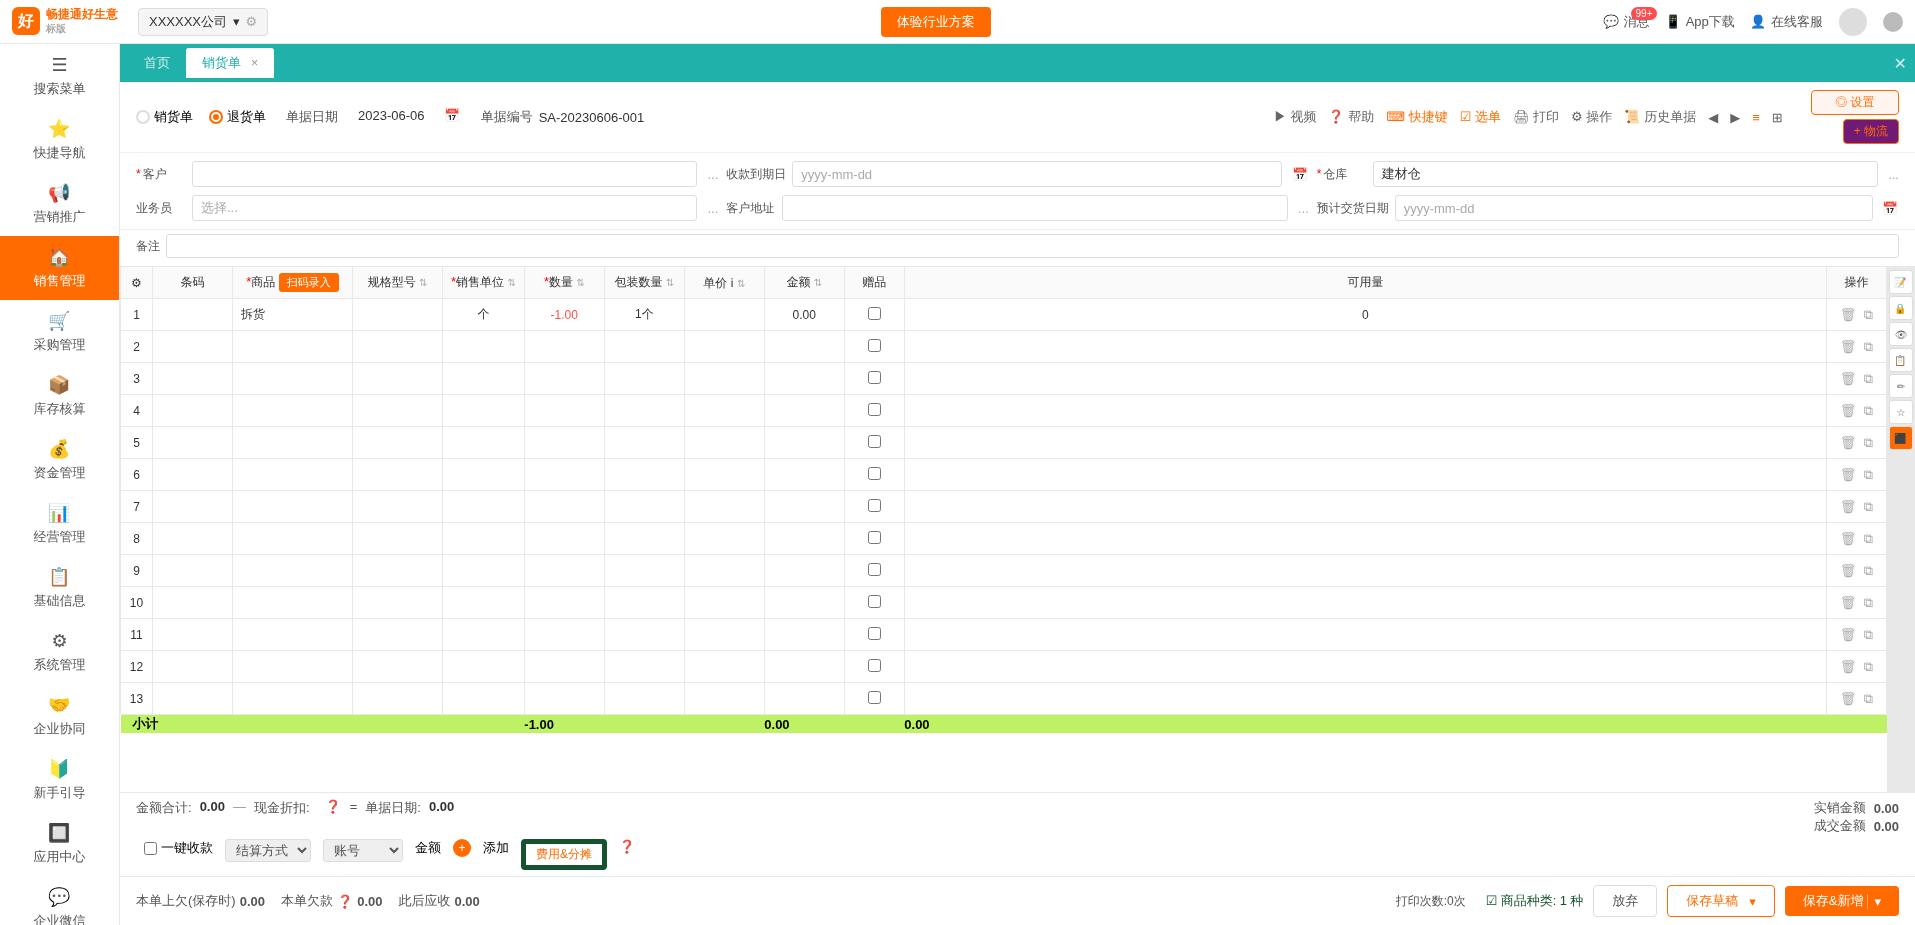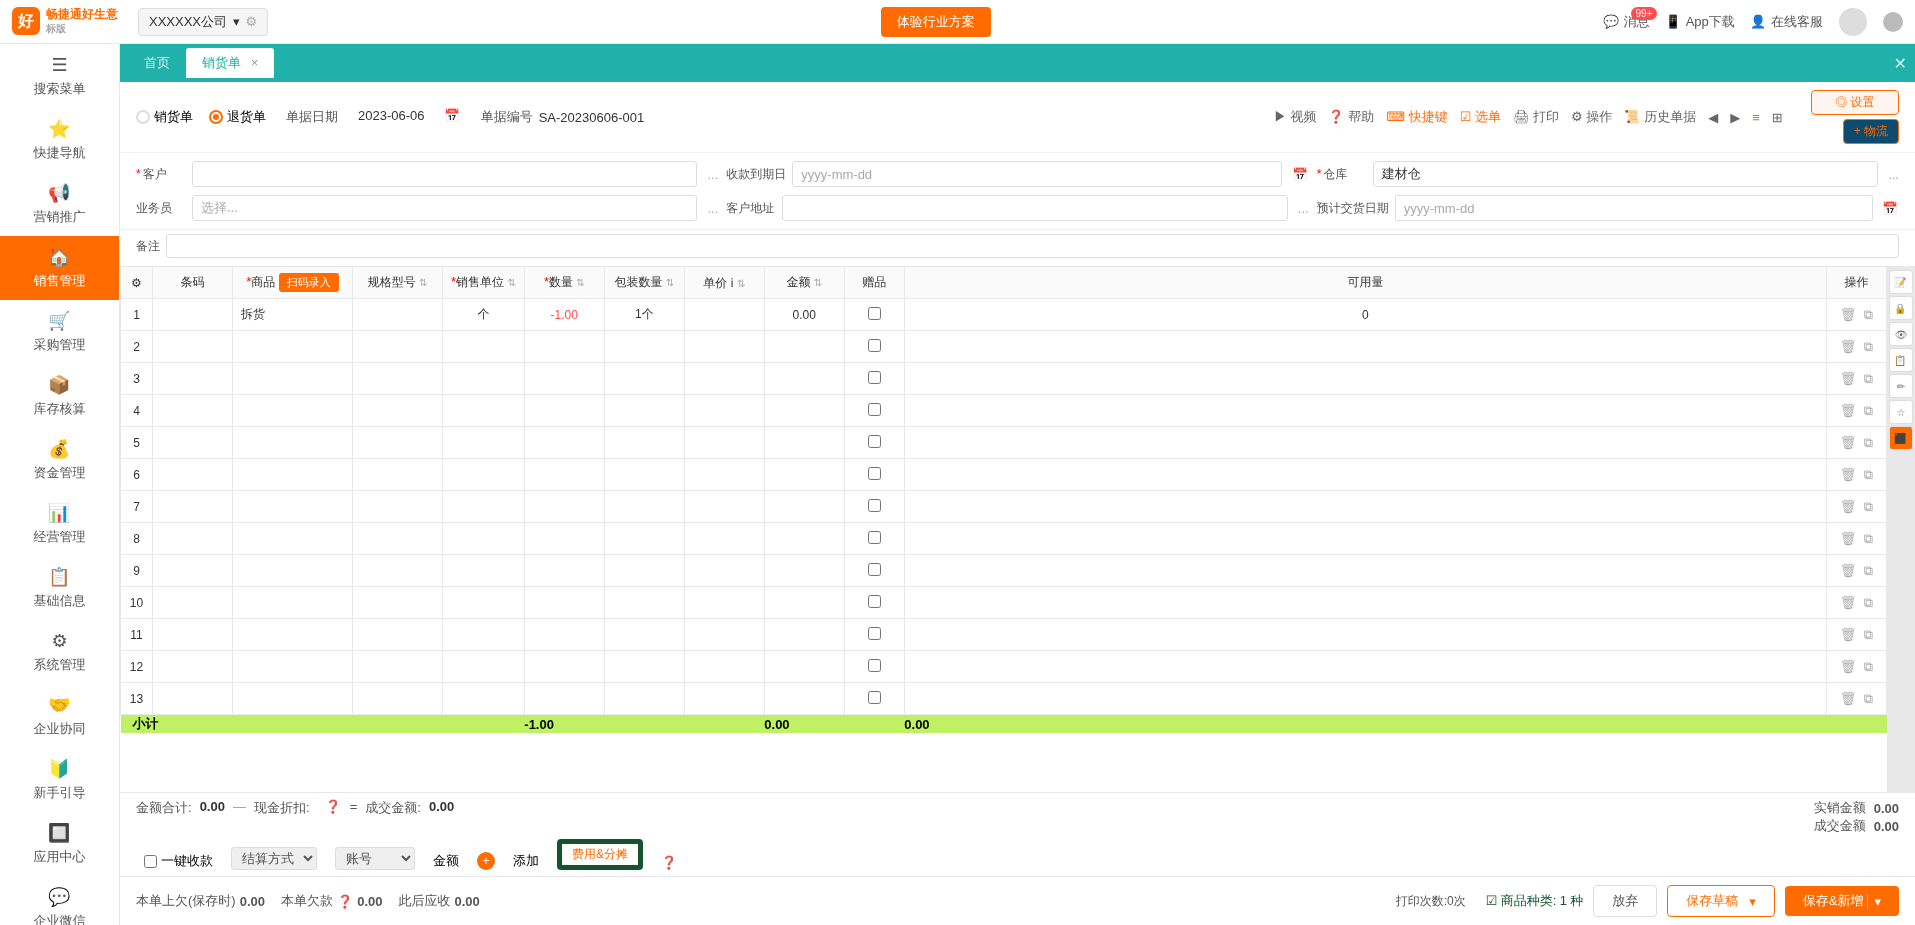--- a/index.html
+++ b/index.html
@@ -46,21 +46,21 @@
     .radio-item { display: flex; align-items: center; gap: 4px; cursor: pointer; }
     .radio-dot { width: 14px; height: 14px; border: 2px solid #ddd; border-radius: 50%; display: flex; align-items: center; justify-content: center; }
     .radio-dot.checked { border-color: #ff6b00; }
     .radio-dot.checked::after { content: ''; width: 6px; height: 6px; background: #ff6b00; border-radius: 50%; }
     .form-date { display: flex; align-items: flex-start; gap: 20px; color: #555; }
     .form-num { display: flex; align-items: center; gap: 6px; color: #555; }
     .form-actions-right { margin-left: auto; display: flex; gap: 12px; align-items: center; color: #666; font-size: 12px; }
     .form-action-item { display: flex; align-items: center; gap: 4px; cursor: pointer; }
     .form-action-item.orange { color: #ff6b00; }
     .btn-setting { background: #fff5f0; border: 1px solid #ff6b00; color: #ff6b00; border-radius: 4px; padding: 3px 10px; cursor: pointer; font-size: 12px; }
-    .btn-logistics { background: #0c4a6e; border: 1px solid #ff6b00; color: #ff6b00; border-radius: 4px; padding: 3px 10px; cursor: pointer; font-size: 12px; margin-left: 32px; }
+    .btn-logistics { background: #701a75; border: 1px solid #ff6b00; color: #ff6b00; border-radius: 4px; padding: 3px 10px; cursor: pointer; font-size: 12px; margin-left: 32px; }
 
     .form-fields { padding: 8px 16px; display: grid; grid-template-columns: 1fr 1fr 1fr; gap: 8px; border-bottom: 1px solid #f0f0f0; }
     .form-field { display: flex; align-items: center; gap: 6px; }
     .field-label { color: #555; white-space: nowrap; font-size: 12px; min-width: 50px; }
     .field-label.required::before { content: '*'; color: red; margin-right: 2px; }
     .field-input { flex: 1; border: 1px solid #ddd; border-radius: 3px; padding: 3px 8px; color: #333; min-height: 26px; background: #fff; display: flex; align-items: center; }
     .field-input.placeholder { color: #aaa; }
     .field-ellipsis { color: #aaa; margin-left: 4px; cursor: pointer; }
     .field-calendar { color: #aaa; cursor: pointer; margin-left: 4px; }
 
@@ -79,21 +79,21 @@
     .data-table tbody td { border: 1px solid #e8e8e8; padding: 4px 8px; color: #333; font-size: 12px; text-align: center; height: 32px; }
     .scan-btn { background: #ff6b00; color: white; border: none; border-radius: 3px; padding: 2px 8px; font-size: 11px; cursor: pointer; }
     .sort-icon { color: #aaa; font-size: 10px; }
     .subtotal-row td { background: #bef264; font-weight: bold; }
 
     
     .bottom-summary { background: #fff; border-top: 1px solid #e8e8e8; padding: 6px 16px; flex-shrink: 0; }
     .summary-line1 { display: flex; align-items: flex-start; gap: 8px; color: #555; font-size: 12px; margin-bottom: 4px; }
     .summary-amount { color: #333; font-weight: bold; }
     .summary-dash { color: #999; }
-    .payment-line { display: flex; align-items: flex-end; gap: 18px; padding-left: 8px; }
+    .payment-line { display: flex; align-items: flex-start; gap: 12px; padding-left: 8px; }
     .checkbox-item { display: flex; align-items: center; gap: 4px; cursor: pointer; }
     .pay-select { border: 1px solid #ddd; border-radius: 3px; padding: 2px 6px; color: #555; min-width: 80px; }
     .add-btn { background: #ff6b00; color: white; border: none; border-radius: 50%; width: 18px; height: 18px; cursor: pointer; font-size: 12px; display: flex; align-items: center; justify-content: center; }
     .fee-btn { border: 5px solid #14532d; color: #ff6b00; background: #fff; border-radius: 4px; padding: 2px 10px; cursor: pointer; font-size: 12px; }
     .right-amounts { margin-left: auto; text-align: right; color: #555; font-size: 12px; }
     .amount-row { display: flex; justify-content: flex-end; align-items: center; gap: 8px; }
 
     
     .footer-bar { background: #fff; border-top: 1px solid #e8e8e8; padding: 8px 16px; display: flex; align-items: center; flex-shrink: 0; }
     .footer-stats { display: flex; align-items: center; gap: 16px; color: #555; font-size: 12px; flex: 1; }
@@ -574,21 +574,21 @@
 
     <div class="bottom-summary">
       <div class="summary-line1">
         <span>金额合计:</span>
         <span class="summary-amount">0.00</span>
         <span class="summary-dash">—</span>
         <span>现金折扣:</span>
         <span></span>
         <span>❓</span>
         <span>=</span>
-        <span>成交金额:</span>
+        <span>单据日期:</span>
         <span class="summary-amount">0.00</span>
         <div class="right-amounts">
           <div class="amount-row">
             <span>实销金额</span>
             <span style="font-weight:bold">0.00</span>
           </div>
           <div class="amount-row">
             <span>成交金额</span>
             <span style="font-weight:bold">0.00</span>
           </div>

